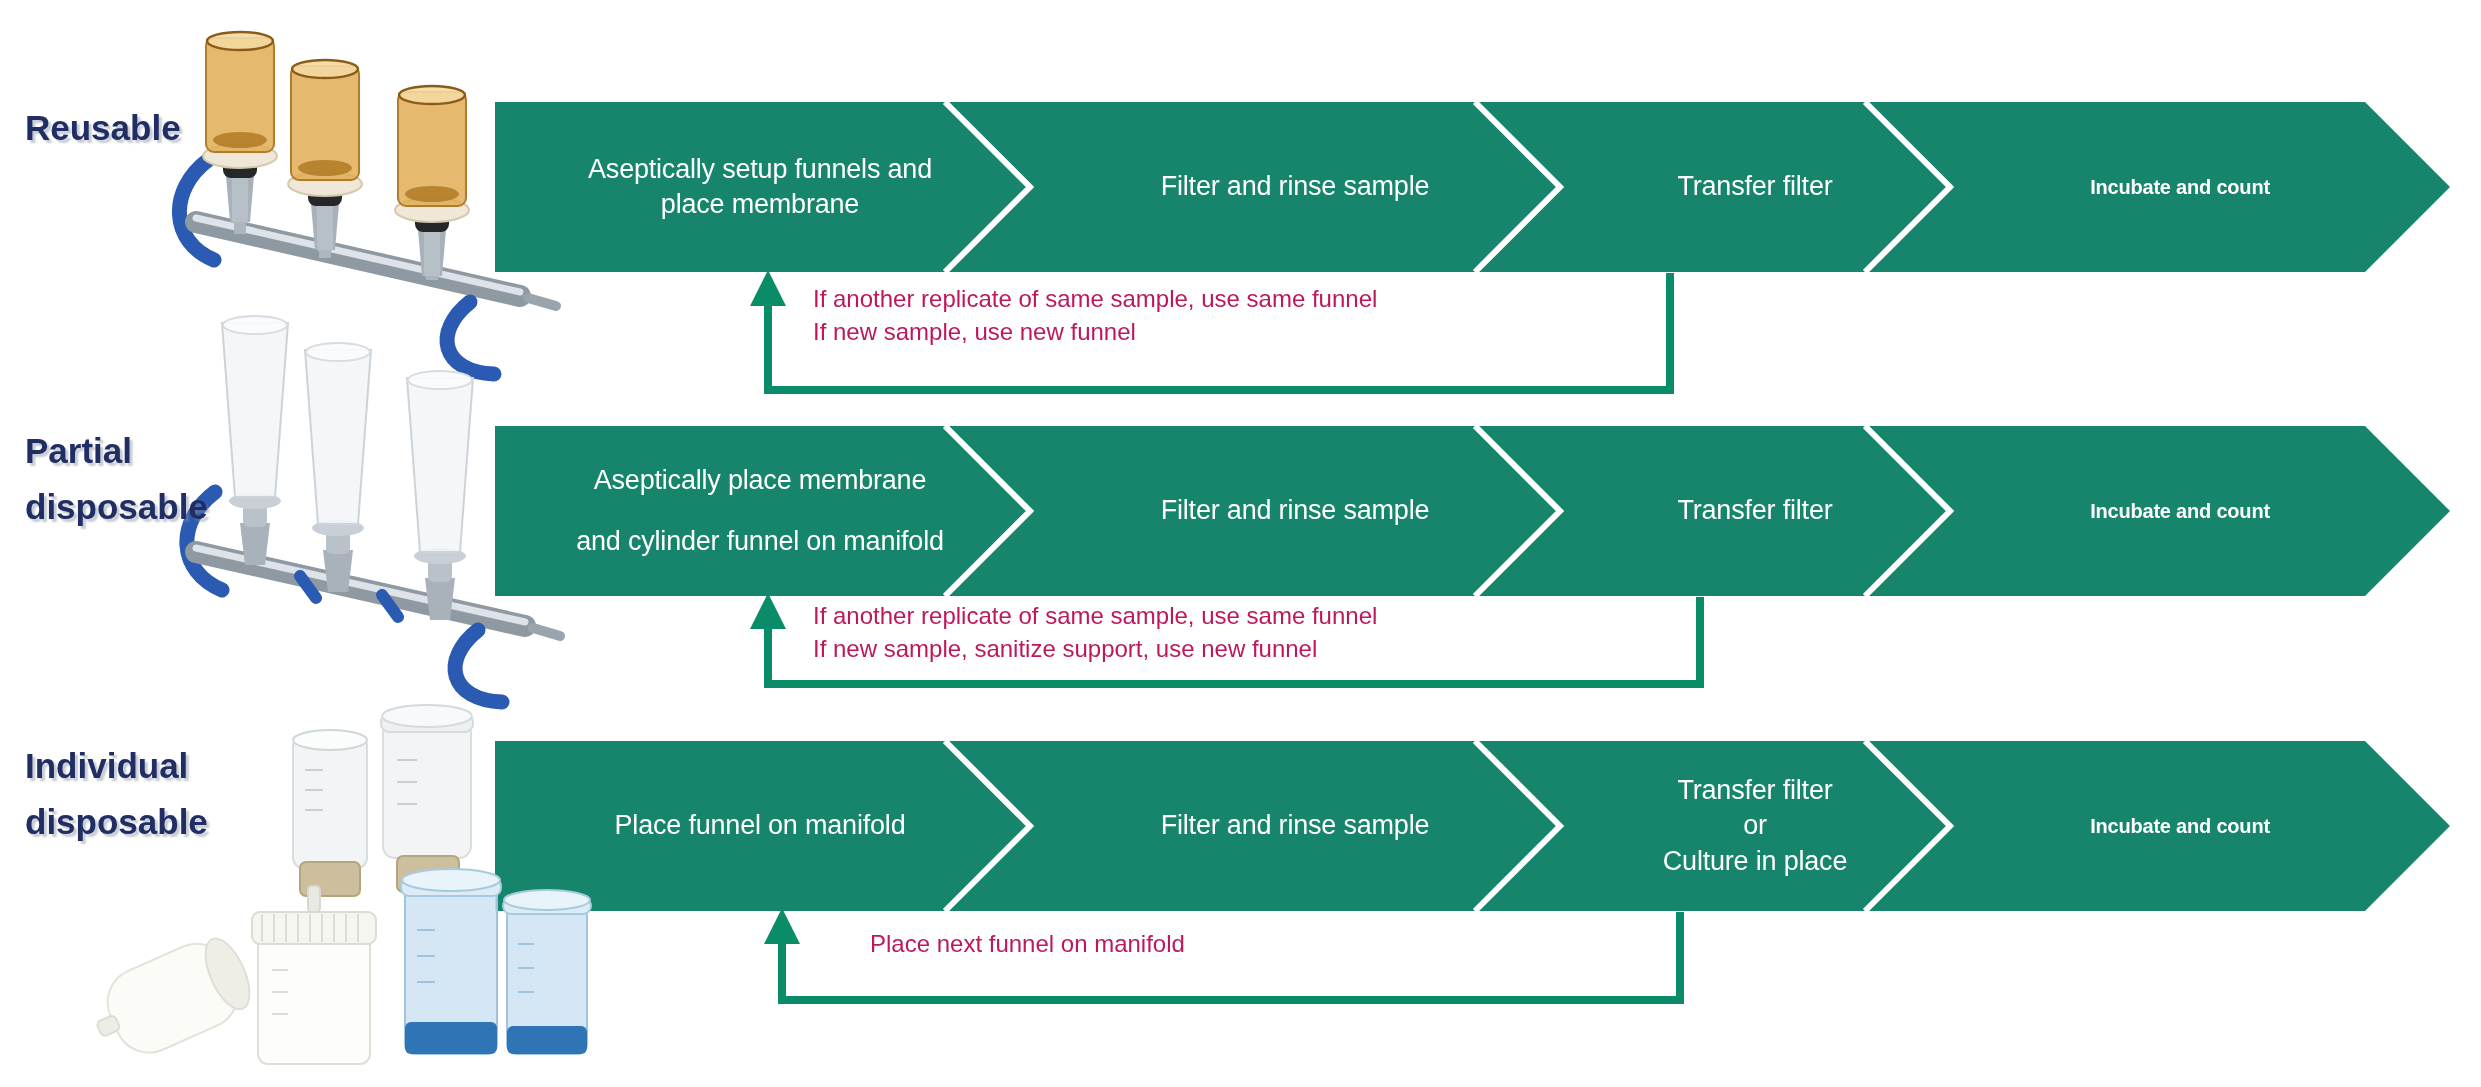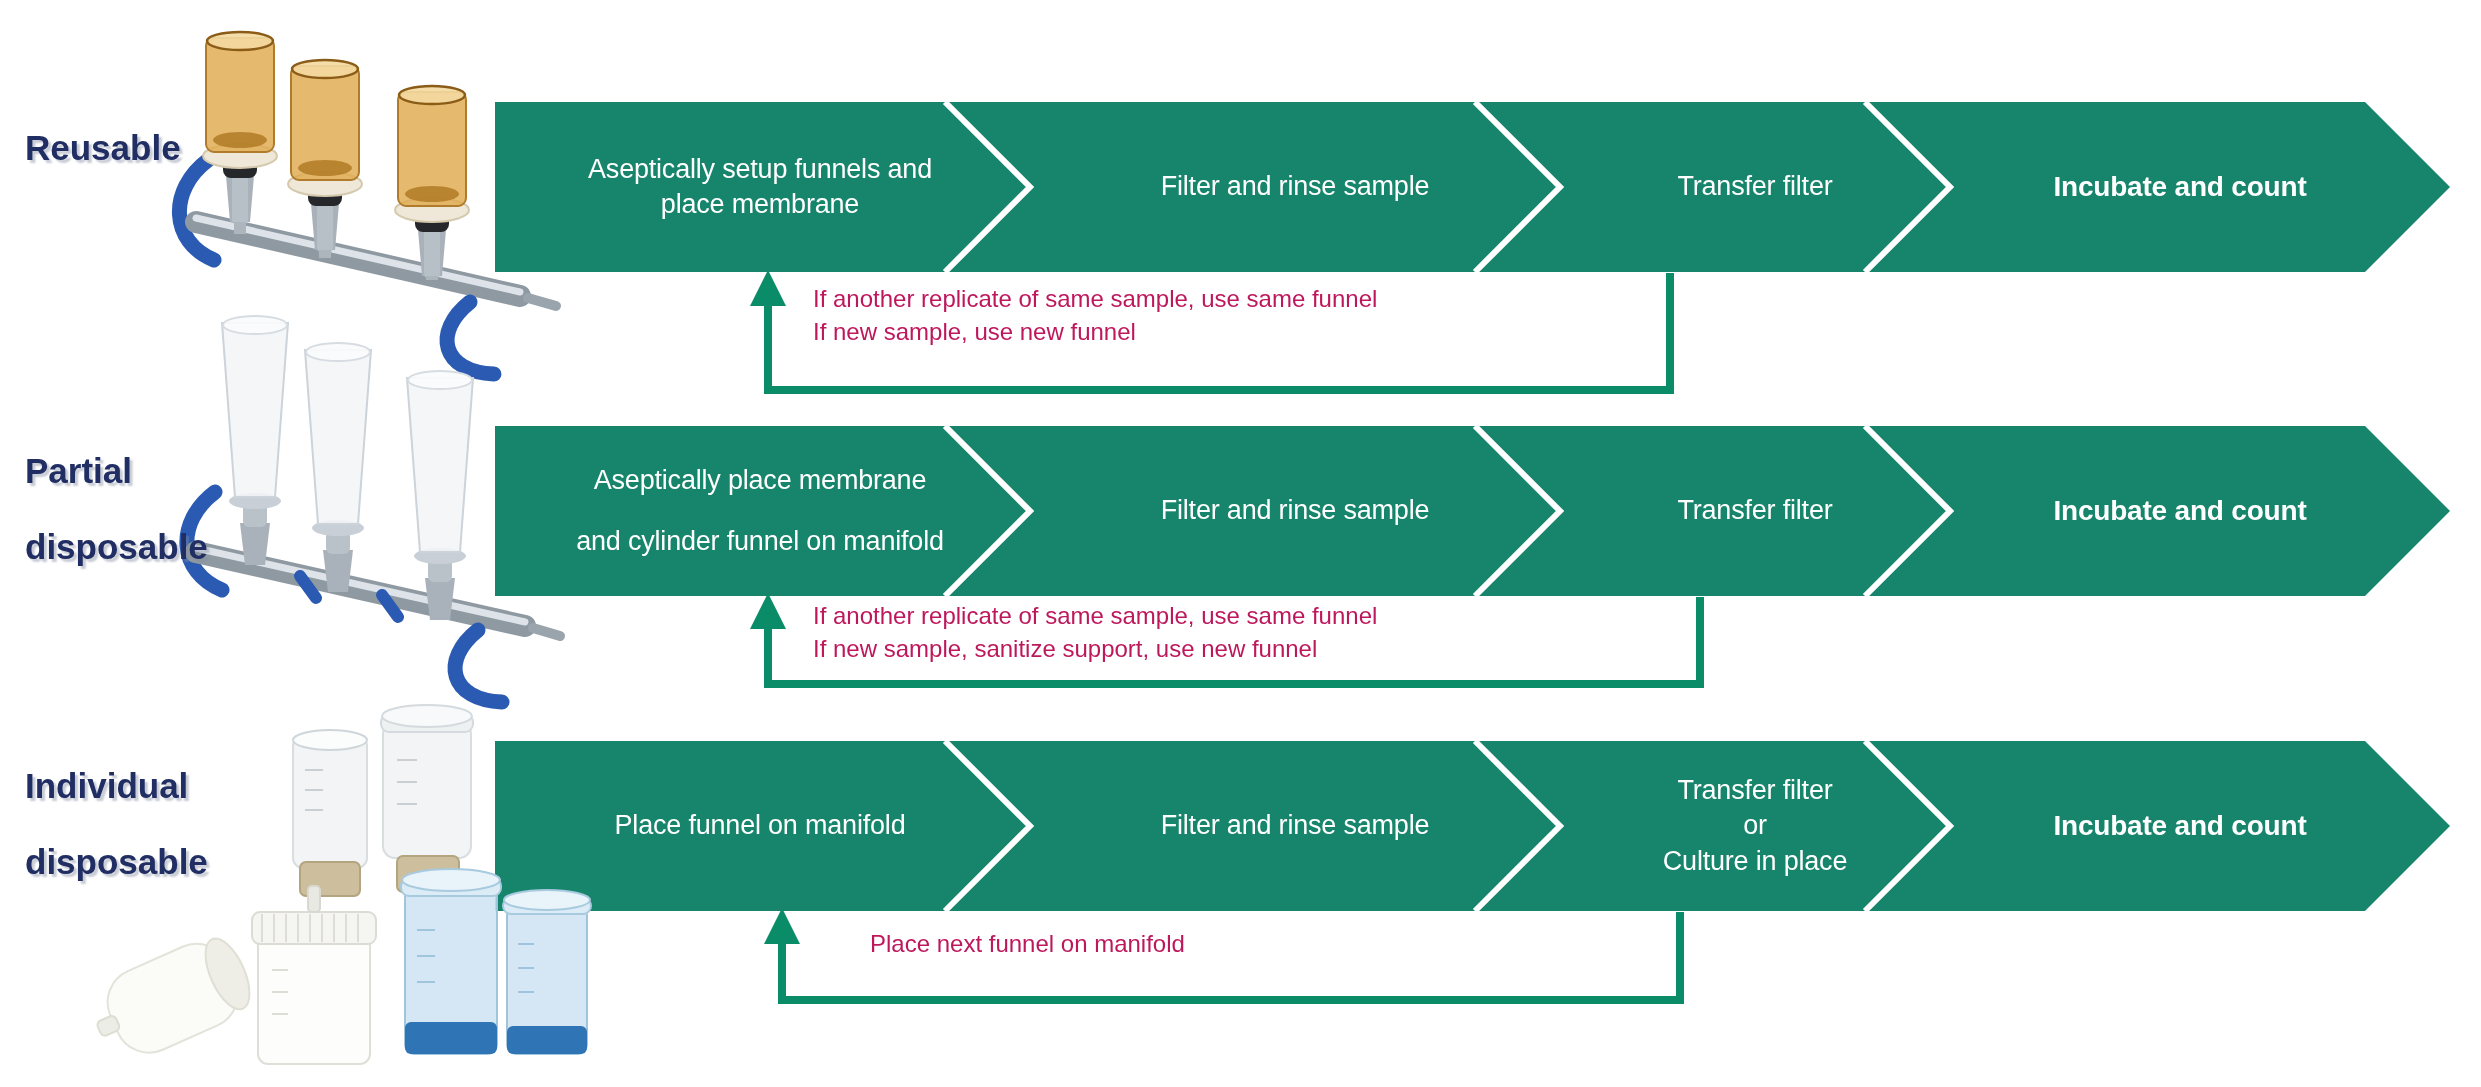--- a/index.html
+++ b/index.html
@@ -7,29 +7,29 @@
     position:relative;width:2481px;height:1087px;background:#ffffff;overflow:hidden;
     font-family:"Liberation Sans", sans-serif;
   }
   .decor{position:absolute;top:0;left:0;}
   .row-label{
     position:absolute;left:25px;width:330px;
     color:#212E63;font-size:35px;font-weight:bold;line-height:1.6;
     text-shadow:3px 3px 2px rgba(130,140,160,.45);
     z-index:3;
   }
-  .row-label span{display:block;margin-top:20px;}
+  .row-label span{display:block;}
   .step{
     position:absolute;height:170px;display:flex;flex-direction:column;
     justify-content:center;align-items:center;text-align:center;
     color:#ffffff;font-size:27px;line-height:1.30;letter-spacing:-0.2px;
     z-index:2;
   }
   .step span{display:block;}
-  .step--bold{font-weight:bold;font-size:28px;}
+  .step--bold{font-weight:bold;font-size:20px;}
   .loop-note{
     position:absolute;color:#be185d;font-size:24px;line-height:1.36;z-index:2;
   }
   .loop-note span{display:block;}
 </style>
 </head>
 <body>
 
 <div class="canvas">
 

